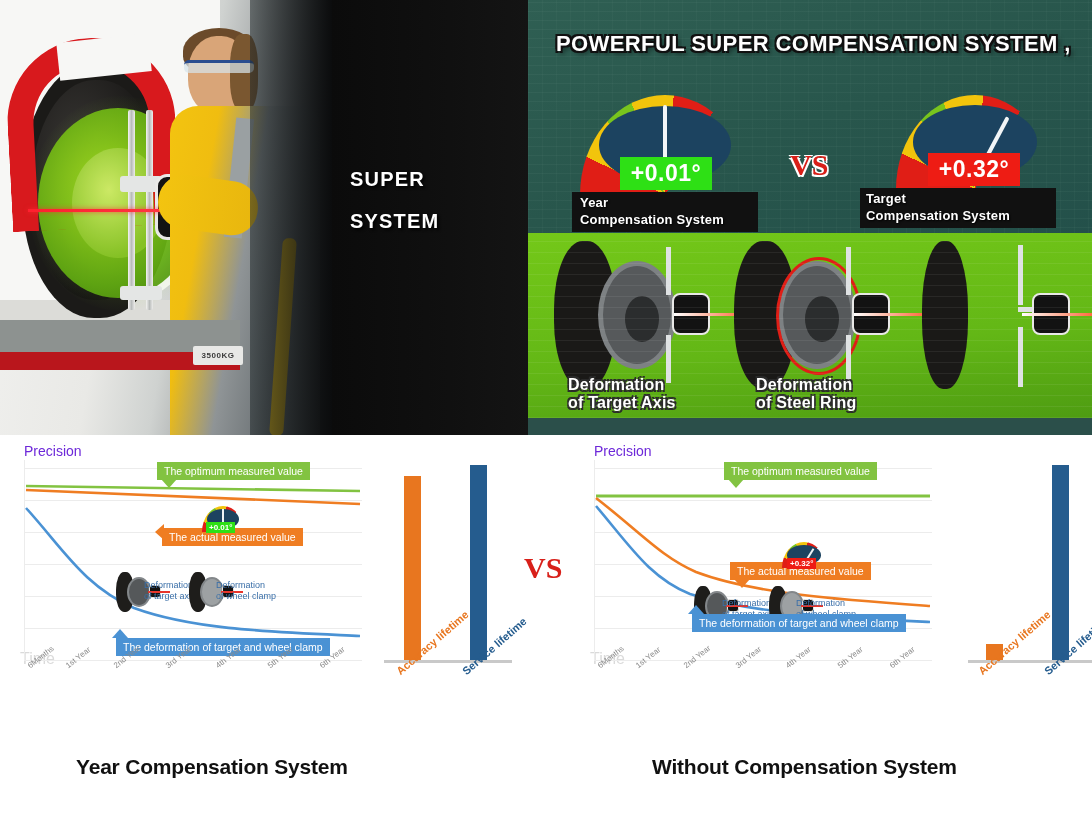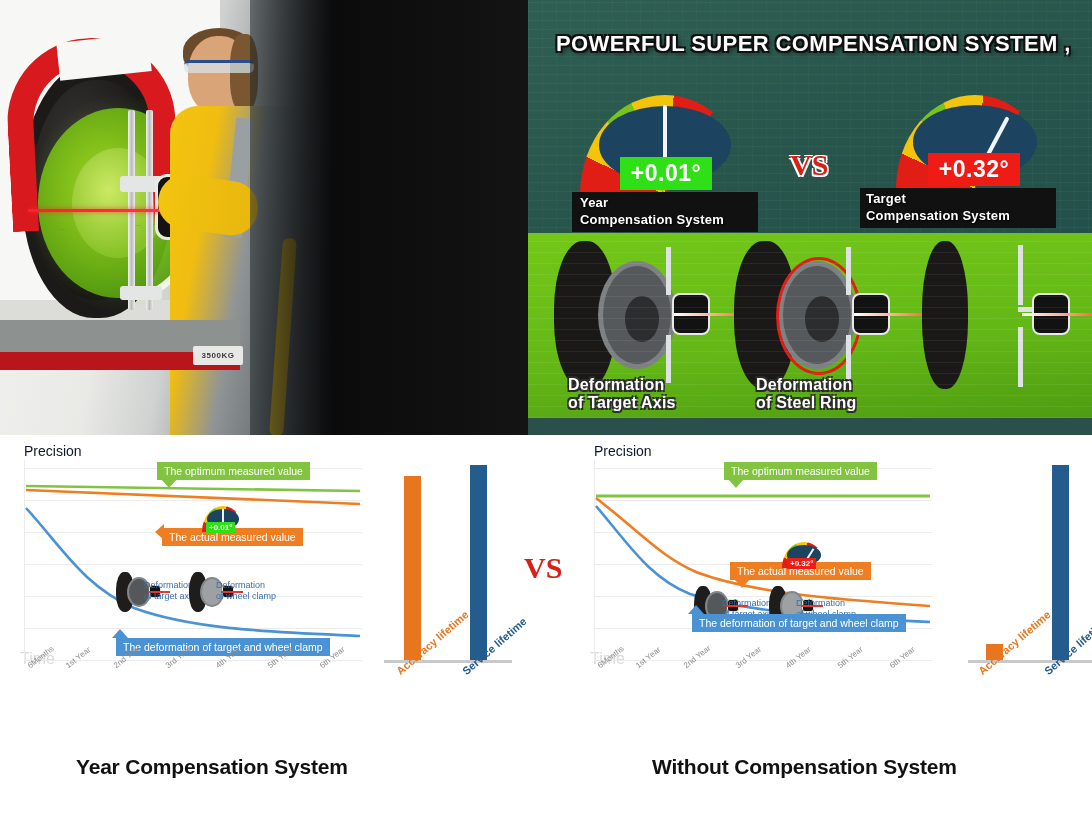--- a/index.html
+++ b/index.html
@@ -116,21 +116,21 @@
   .band-cap { position:absolute; bottom:6px; color:#fff; font-size:16px; font-weight:bold; line-height:18px;
               letter-spacing:.2px; text-shadow: -1.6px -1.6px 0 #2b2b2b,1.6px -1.6px 0 #2b2b2b,-1.6px 1.6px 0 #2b2b2b,1.6px 1.6px 0 #2b2b2b; }
   .band-bottom { position:absolute; left:528px; top:418px; width:564px; height:17px; background:#2b4f4a; }
 
   
   .charts { position:absolute; left:0; top:435px; width:1092px; height:391px; background:#fff; }
   .chart { position:absolute; top:0; width:520px; height:320px; }
   .chart.left { left: 6px; }
   .chart.right { left: 576px; }
 
-  .axis-y-label { position:absolute; left:18px; top:8px; color:#0f172a; font-size:14px; }
+  .axis-y-label { position:absolute; left:18px; top:8px; color:#6d28d9; font-size:14px; }
   .axis-x-label { position:absolute; left:14px; top:215px; color:#dadada; font-size:16px; }
   .plot { position:absolute; left:18px; top:25px; width:338px; height:200px; }
   .gridline { position:absolute; left:0; width:100%; height:1px; background:#ececec; }
   .yaxis { position:absolute; left:0; top:0; width:1px; height:100%; background:#ececec; }
 
   .tickwrap { position:absolute; left:18px; top:228px; width:338px; height:50px; }
   .tick { position:absolute; font-size:8px; color:#8a8a8a; transform: rotate(-38deg); transform-origin: left top; white-space:nowrap; }
 
   .callout { position:absolute; color:#fff; font-size:10.5px; padding:3px 7px; white-space:nowrap; }
   .callout.green { background:#82c341; }
@@ -197,20 +197,22 @@
       <div class="tech-arm"></div>
       <div class="tech-stripe"></div>
     </div>
     <div class="lift"></div>
     <div class="lift-red"></div>
     <div class="kg-plate">3500KG</div>
     <div class="bg-dark-right"></div>
   </div>
 
   <div class="text-panel">
+    <div>SUPER</div>
+    <div>SYSTEM</div>
   </div>
 
   <div class="info">
     <div class="info-texture"></div>
     <div class="info-title">
       <div>POWERFUL SUPER COMPENSATION SYSTEM ,</div>
     </div>
   </div>
 
   <div class="gauge" style="left:580px; top:95px; width:170px; height:130px;">

